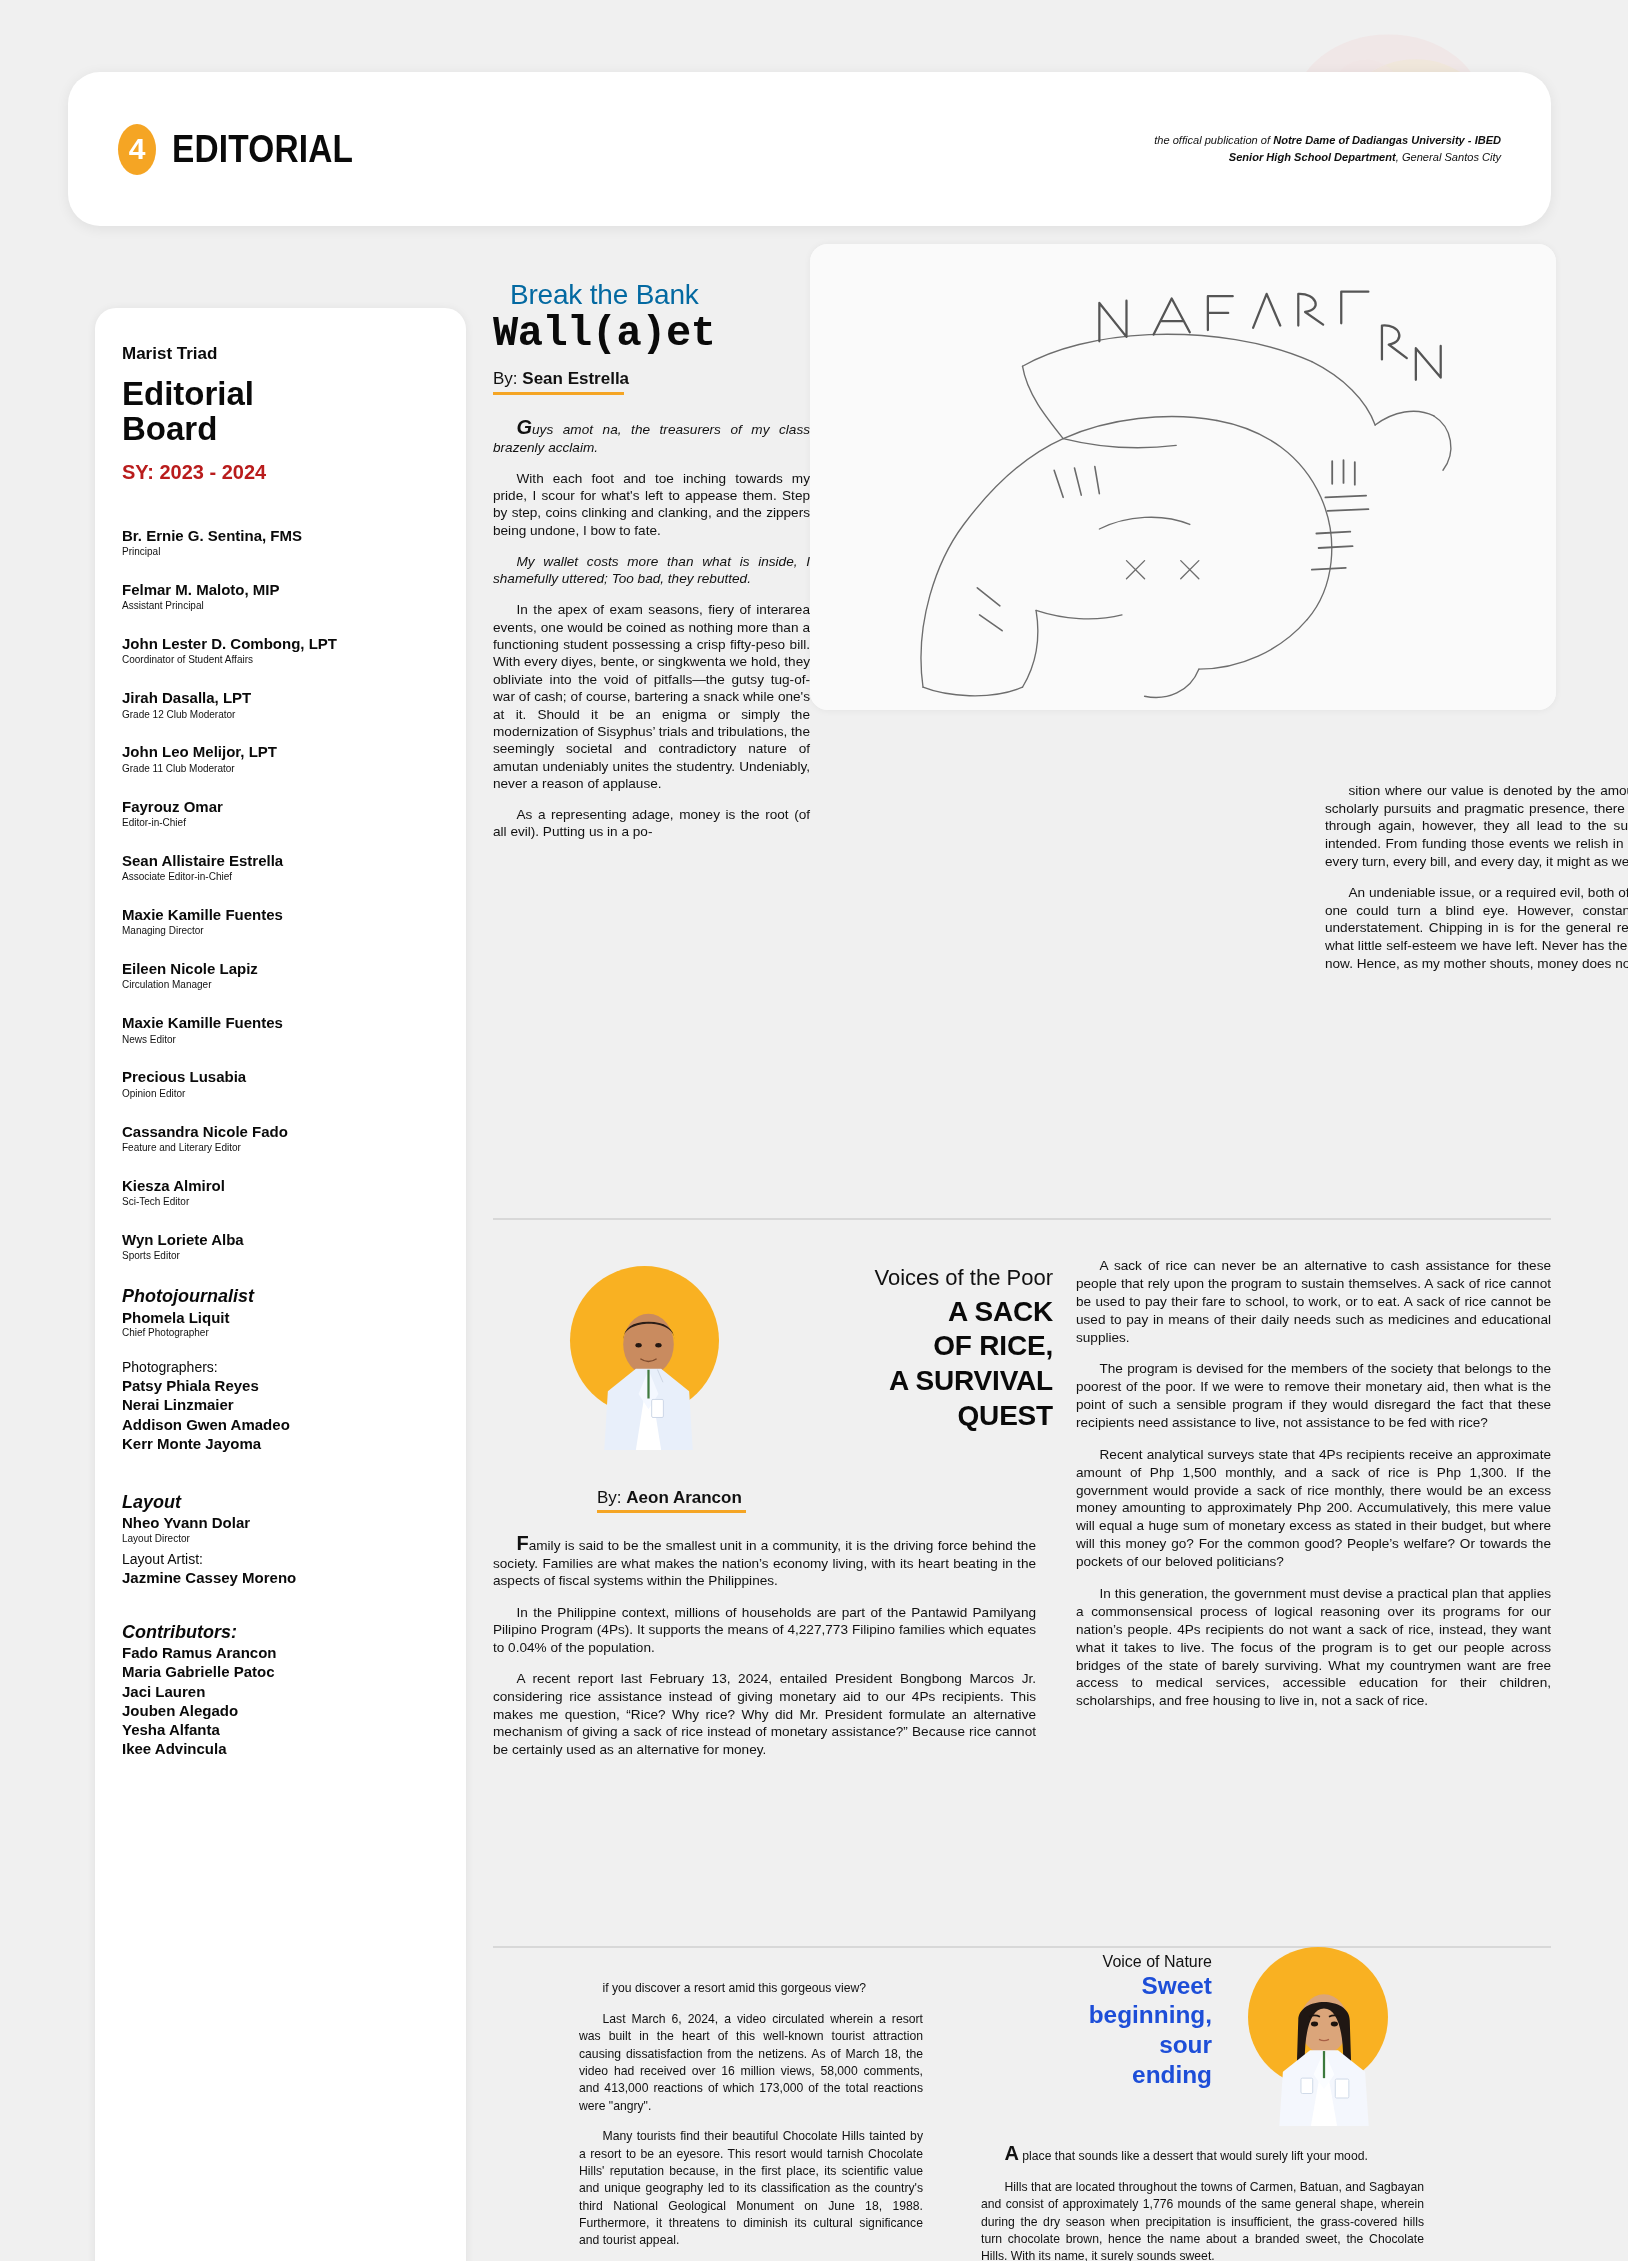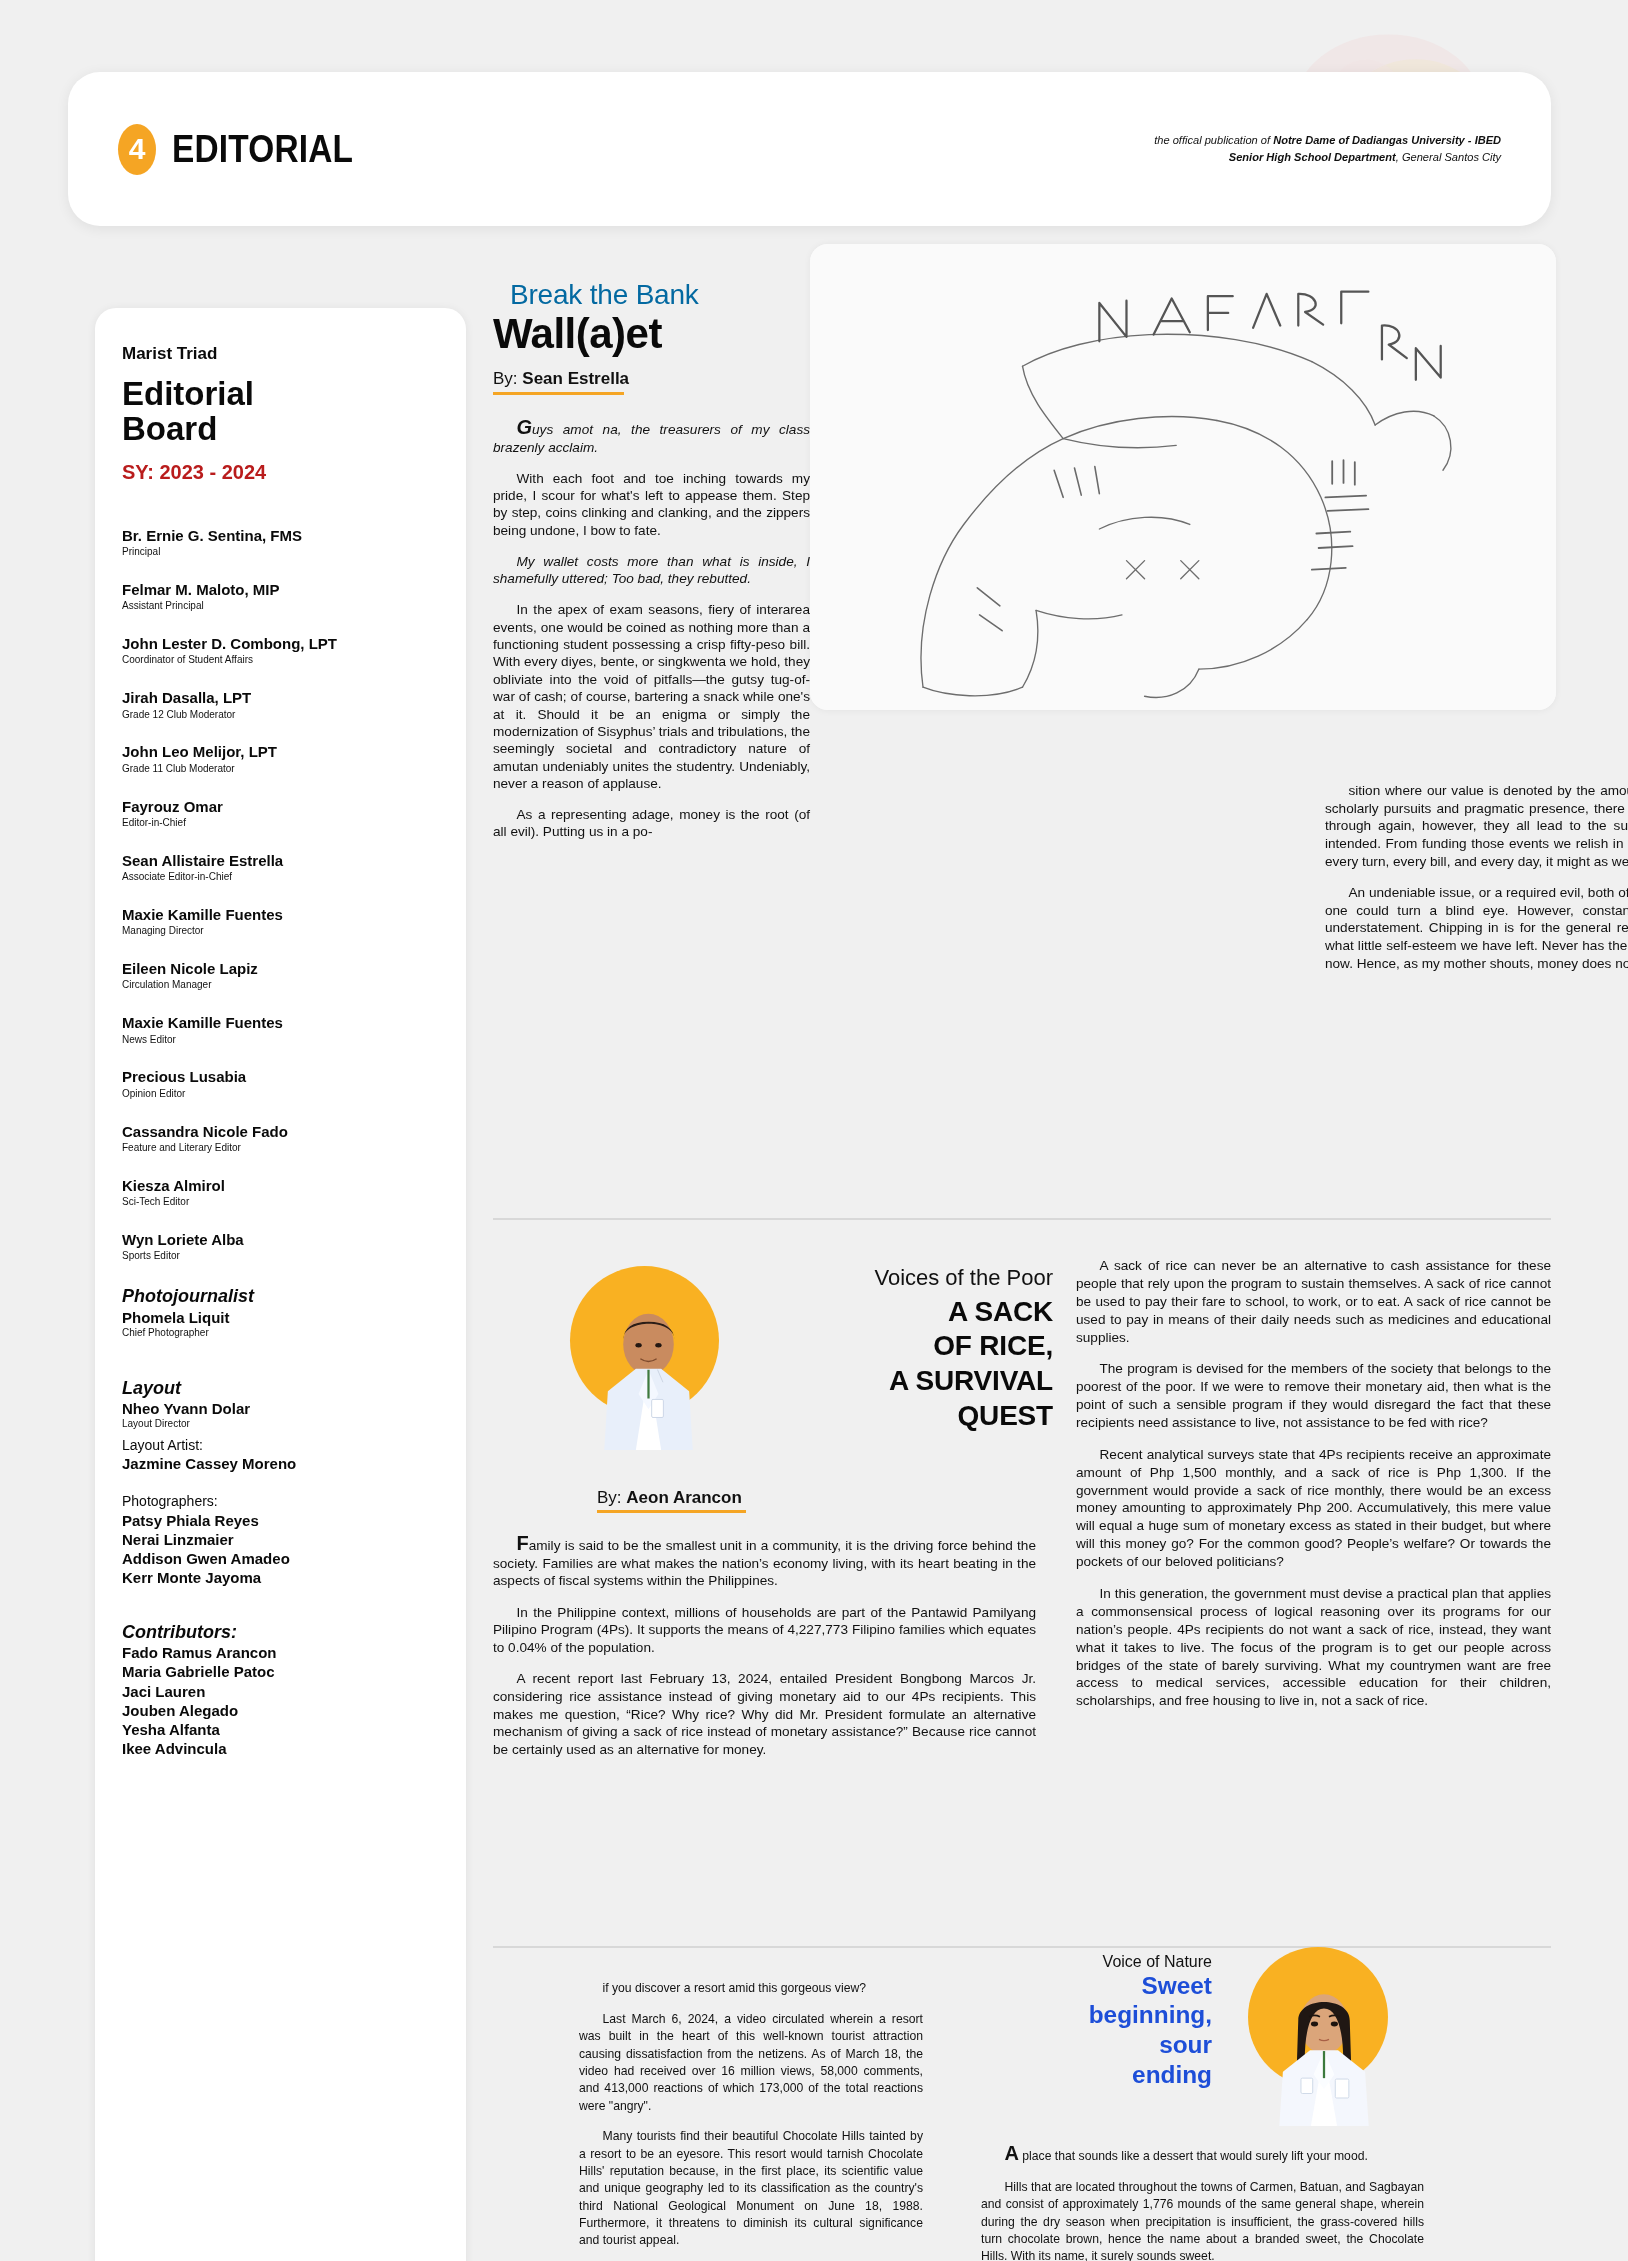--- a/index.html
+++ b/index.html
@@ -118,21 +118,21 @@
 
   
   .a1 { position: relative; }
   .a1-head { width: 317px; }
   .kicker-light {
     font-size: 28px; font-weight: 400; color: #0369a1;
     line-height: 1.05; letter-spacing: -0.2px; margin-left: 17px;
   }
   .head-heavy {
     font-size: 42px; font-weight: 700; color: #0a0a0a;
-    line-height: 1.02; margin-top: 3.6px; letter-spacing: -0.5px;
+    line-height: 1.02; margin-top: 3.6px; letter-spacing: -0.5px; font-family: Liberation Mono, monospace;
   }
   .byline {
     margin-top: 13.6px;
     font-size: 17px; color: #111;
     display: inline-block;
   }
   .byline .nm { font-weight: 700; }
   .byline-rule {
     width: 131px; height: 3.2px;
     background: var(--accent, #f5a524);
@@ -358,36 +358,36 @@
           <div class="staff-role">Sports Editor</div>
         </div>
       </div>
 
     <div class="sb-group">
       <div class="grp-label">Photojournalist</div>
       <div class="grp-name">Phomela Liquit</div>
       <div class="grp-role">Chief Photographer</div>
     </div>
 
-    <div class="sb-group" style="margin-top:38px">
-      <div class="grp-label">Layout</div>
-      <div class="grp-name">Nheo Yvann Dolar</div>
-      <div class="grp-role">Layout Director</div>
-      <div class="grp-label-light" style="margin-top:6.3px">Layout Artist:</div>
-      <div class="grp-name">Jazmine Cassey Moreno</div>
-    </div>
-
     <div class="sb-group">
       <div class="grp-label-light">Photographers:</div>
       <div id="photographers-list">
           <div class="grp-name">Patsy Phiala Reyes</div>
           <div class="grp-name">Nerai Linzmaier</div>
           <div class="grp-name">Addison Gwen Amadeo</div>
           <div class="grp-name">Kerr Monte Jayoma</div>
         </div>
+    </div>
+
+    <div class="sb-group" style="margin-top:38px">
+      <div class="grp-label">Layout</div>
+      <div class="grp-name">Nheo Yvann Dolar</div>
+      <div class="grp-role">Layout Director</div>
+      <div class="grp-label-light" style="margin-top:6.3px">Layout Artist:</div>
+      <div class="grp-name">Jazmine Cassey Moreno</div>
     </div>
 
     <div class="sb-group" style="margin-top:33px">
       <div class="grp-label">Contributors:</div>
       <div id="contributors-list">
           <div class="grp-name">Fado Ramus Arancon</div>
           <div class="grp-name">Maria Gabrielle Patoc</div>
           <div class="grp-name">Jaci Lauren</div>
           <div class="grp-name">Jouben Alegado</div>
           <div class="grp-name">Yesha Alfanta</div>

